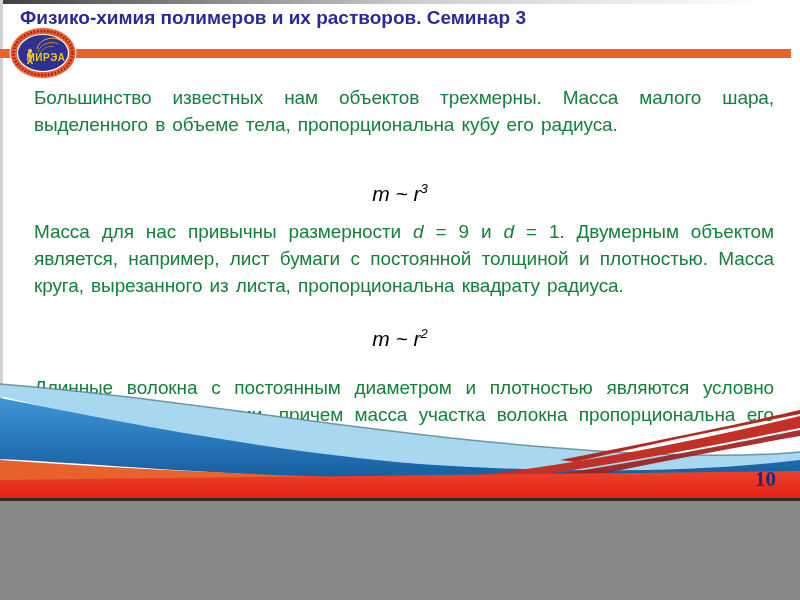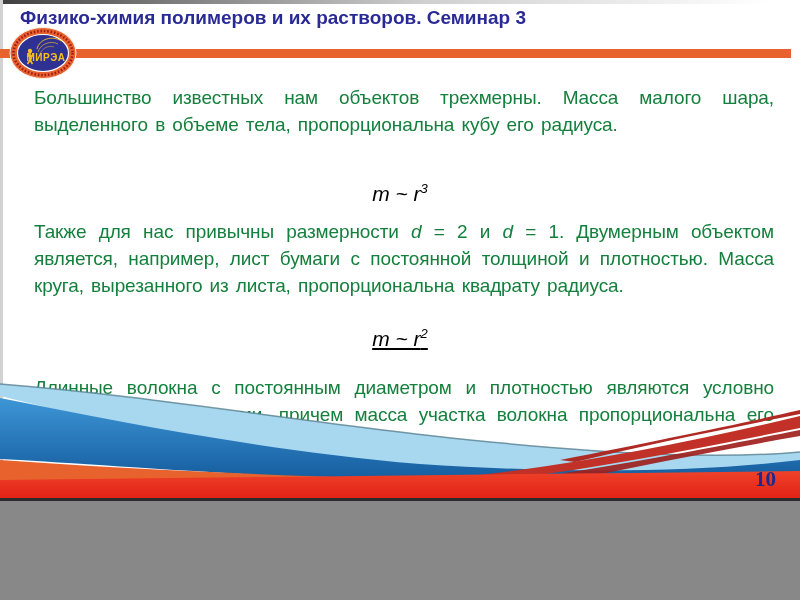--- a/index.html
+++ b/index.html
@@ -19,21 +19,21 @@
   .logo{position:absolute;top:27px;left:9px;width:68px;height:52px;z-index:5;text-align:center;}
   .para{
     position:absolute;left:34px;width:740px;margin:0;font-size:19px;line-height:27px;
     text-align:justify;letter-spacing:-0.1px;word-spacing:2px;color:#15803d;
   }
   .p1{top:84px;} .p2{top:218px;} .p3{top:374px;}
   .formula{position:absolute;left:30px;width:740px;text-align:center;font-size:21px;}
   .formula sup{font-size:13px;line-height:0;}
   .f-sans{font-family:"Liberation Sans",sans-serif;font-style:italic;}
   .f-serif{font-family:"Liberation Serif",serif;font-style:italic;}
-  .f1{top:182px;} .f2{top:327px;text-decoration:underline;} .f3{top:455px;}
+  .f1{top:182px;} .f2{top:327px;} .f3{top:455px;}
   .it{font-style:italic;}
   .waves{position:absolute;left:0;bottom:0;width:800px;height:125px;display:block;}
   .page-number{
     position:absolute;right:24px;bottom:9px;z-index:8;
     font-family:"Liberation Serif",serif;font-weight:bold;font-size:21px;
     color:var(--page-number,#1B2A8A);
   }
 </style>
 </head>
 <body>
@@ -58,21 +58,21 @@
       <circle cx="21" cy="24" r="2.2" fill="#F9C11A"></circle>
       <path d="M21,26 L21,33 M18,29 L24,29 M21,33 L18.5,37 M21,33 L23.5,37" stroke="#F9C11A" stroke-width="1.6" fill="none"></path>
       <text x="37" y="34" text-anchor="middle" font-size="10" font-weight="bold" fill="#F9C11A" font-family="Liberation Sans, sans-serif" letter-spacing="0.5">МИРЭА</text>
     </svg>
   </div>
 
   <p class="para p1">Большинство известных нам объектов трехмерны. Масса малого шара, выделенного в объеме тела, пропорциональна кубу его радиуса.</p>
 
   <div class="formula f1 f-sans"><span>m ~ r</span><sup>3</sup></div>
 
-  <p class="para p2"><span>Также для нас привычны размерности </span><span class="it">d</span><span> = 2 и </span><span class="it">d</span><span> = 1. Двумерным объектом является, например, лист бумаги с постоянной толщиной и плотностью. Масса круга, вырезанного из листа, пропорциональна квадрату радиуса.</span></p>
+  <p class="para p2"><span>Масса для нас привычны размерности </span><span class="it">d</span><span> = 9 и </span><span class="it">d</span><span> = 1. Двумерным объектом является, например, лист бумаги с постоянной толщиной и плотностью. Масса круга, вырезанного из листа, пропорциональна квадрату радиуса.</span></p>
 
   <div class="formula f2 f-sans"><span>m ~ r</span><sup>2</sup></div>
 
   <p class="para p3">Длинные волокна с постоянным диаметром и плотностью являются условно одномерными объектами, причем масса участка волокна пропорциональна его длине.</p>
 
   <div class="formula f3 f-serif"><span>m ~ r</span><sup></sup></div>
 
   <svg class="waves" viewBox="0 0 800 125" preserveAspectRatio="none">
     <defs>
       <linearGradient id="gb" x1="0" y1="0" x2="0" y2="1">

